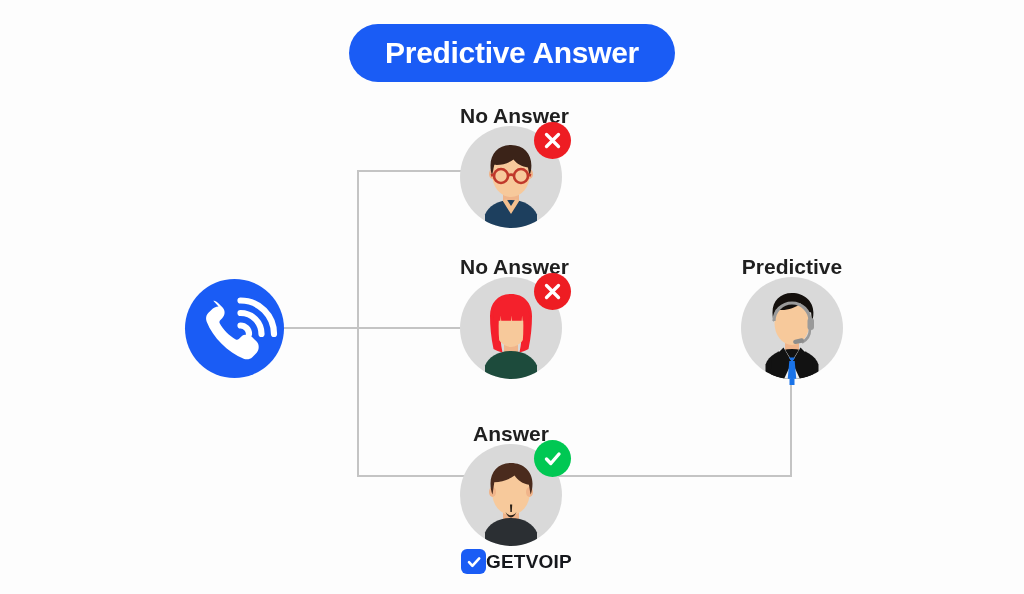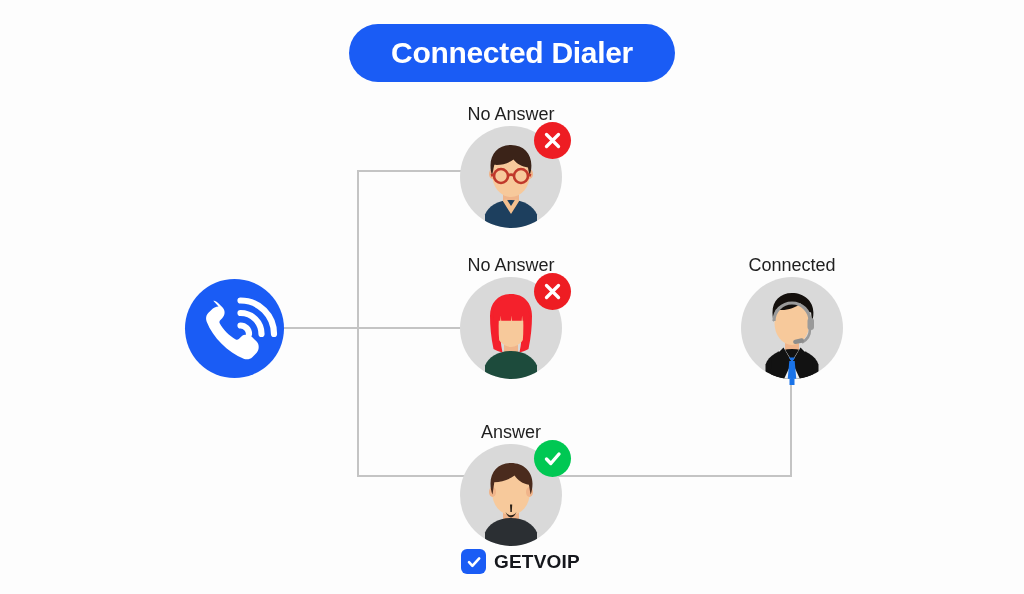--- a/index.html
+++ b/index.html
@@ -60,23 +60,24 @@
   
   .node {
     position: absolute;
   }
   .node-label {
     position: absolute;
     left: 0;
     top: 0;
     width: 100%;
     text-align: center;
-    font-size: 18px;
+    font-size: 21px;
     color: #1f1f1f;
     white-space: nowrap;
+    font-weight: bold;
   }
   .avatar-wrap {
     position: absolute;
     left: 0;
     top: 22px;
     width: 102px;
     height: 102px;
   }
   .avatar-circle {
     position: absolute;
@@ -102,21 +103,20 @@
   .badge.fail { background: #ee1d23; }
   .badge.ok   { background: #00c853; }
 
   
   #logo {
     position: absolute;
     left: 461px;
     top: 549px;
     display: flex;
     align-items: center;
-    gap: 8px;
   }
   #logo-mark {
     width: 25px;
     height: 25px;
     border-radius: 6px;
     background: #1a5cf5;
     display: flex;
     align-items: center;
     justify-content: center;
   }
@@ -126,21 +126,21 @@
     color: #15171c;
     letter-spacing: 0.2px;
   }
 </style>
 </head>
 <body>
 
 <div id="canvas">
 
   <div id="title-pill">
-    <span id="title-text">Connected Dialer</span>
+    <span id="title-text">Predictive Answer</span>
   </div>
 
   <div class="conn" style="left:357px; top:170px; width:2px; height:307px;"></div>
 
   <div class="conn" style="left:284px; top:327px; width:74px; height:2px;"></div>
 
   <div class="conn" style="left:357px; top:170px; width:108px; height:2px;"></div>
 
   <div class="conn" style="left:357px; top:327px; width:108px; height:2px;"></div>
 
@@ -259,21 +259,21 @@
       </div>
       <div class="badge ok">
         <svg width="21" height="21" viewBox="0 0 21 21">
           <path d="M4.5 11l4.3 4.5L17 6" fill="none" stroke="#ffffff" stroke-width="3.4" stroke-linecap="round" stroke-linejoin="round"></path>
         </svg>
       </div>
     </div>
   </div>
 
   <div class="node" style="left:741px; top:255px; width:102px; height:130px;">
-    <div class="node-label">Connected</div>
+    <div class="node-label">Predictive</div>
     <div class="avatar-wrap">
 
       <svg width="102" height="108" viewBox="0 0 102 108" style="position:absolute;left:0;top:0;">
         <rect x="48.5" y="92" width="5" height="16" fill="#1a73e8"></rect>
       </svg>
       <div class="avatar-circle">
         <svg width="102" height="102" viewBox="0 0 102 102">
 
           <path d="M44 64h14v14H44z" fill="#f0b48a"></path>
 

